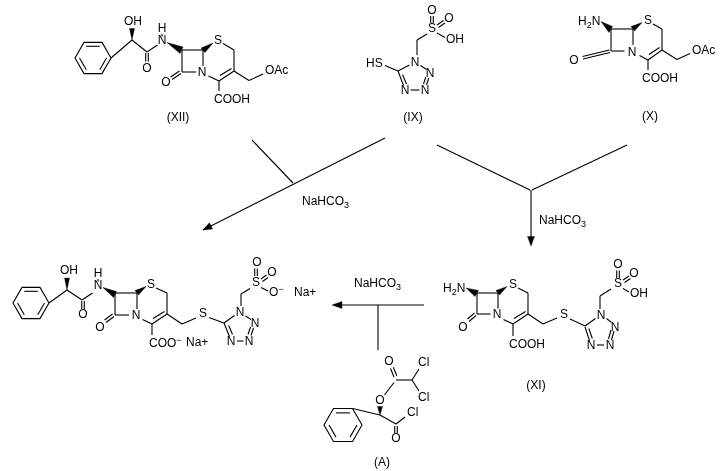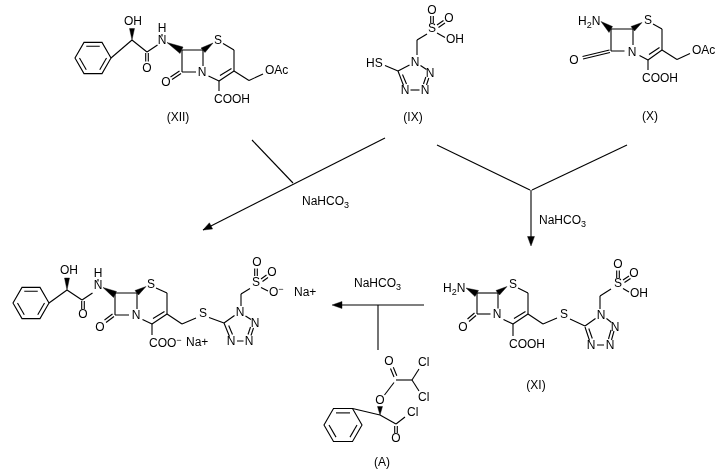--- a/index.html
+++ b/index.html
@@ -1,16 +1,16 @@
 <!DOCTYPE html>
 <html><head>
 <meta charset="utf-8">
 <style>
   html,body{margin:0;padding:0;background:#fff;}
-  #canvas{width:724px;height:471px;background:#ffffff;position:relative;overflow:hidden;border-radius:28px;}
+  #canvas{width:724px;height:471px;background:#ffffff;position:relative;overflow:hidden;}
   svg line, svg path{stroke:#000;stroke-width:1.1;fill:none;}
   svg polygon{fill:#000;stroke:#000;stroke-width:0.4;}
   svg text{font-family:"Liberation Sans","DejaVu Sans",sans-serif;font-size:12px;fill:#000;}
   .tm{text-anchor:middle;}
   .sub{font-size:9px;}
 </style>
 </head>
 <body>
 
 <div id="canvas">

